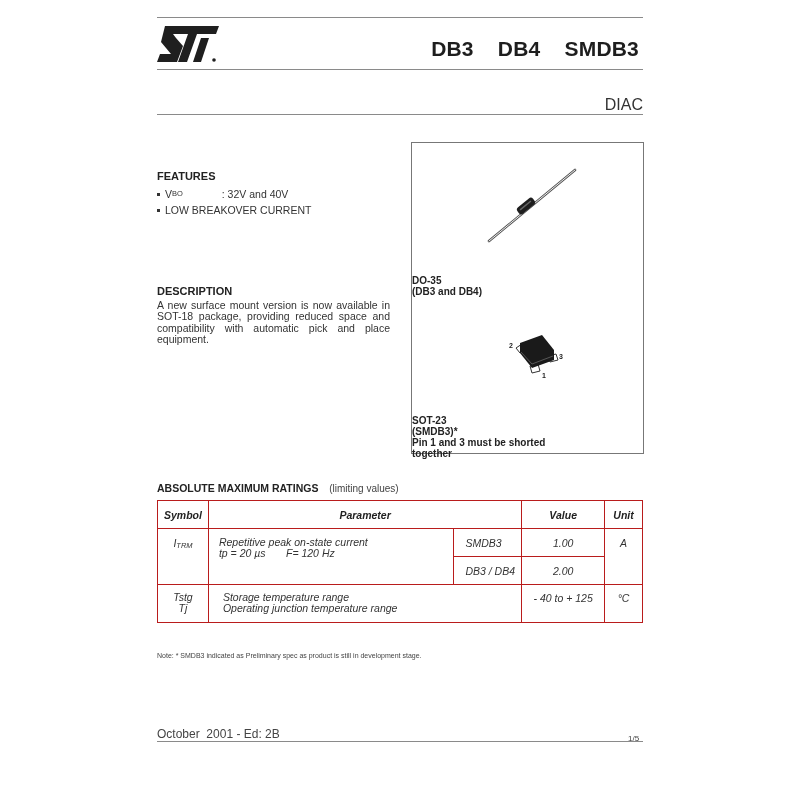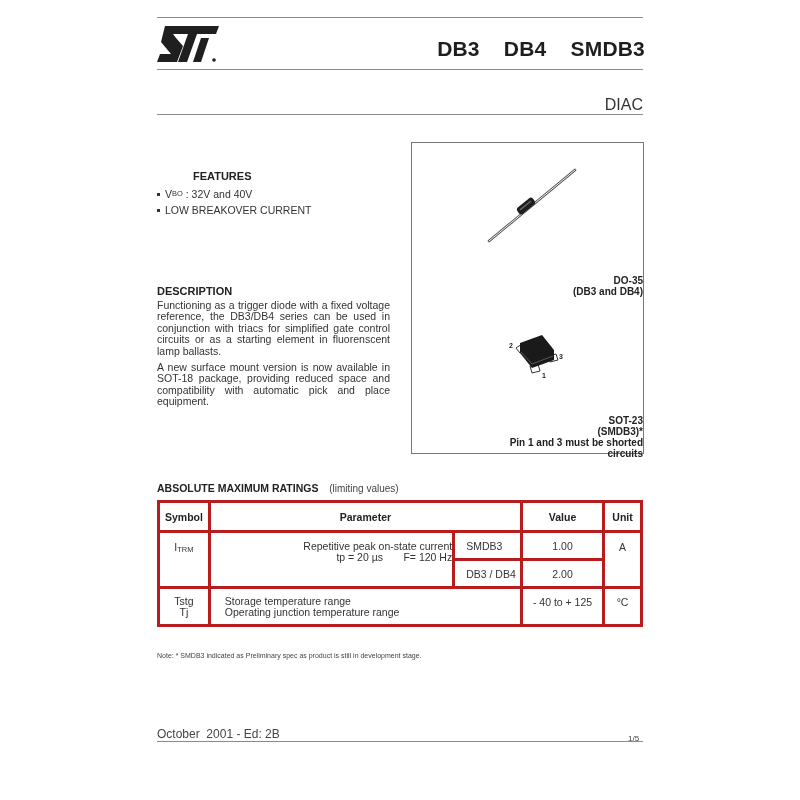--- a/index.html
+++ b/index.html
@@ -1,32 +1,32 @@
 <!DOCTYPE html>
 <html><head>
   <meta charset="utf-8">
   <style>
     html, body { margin: 0; padding: 0; background: #ffffff; }
     body { width: 800px; height: 800px; position: relative; overflow: hidden;
            font-family: "Liberation Sans", sans-serif; color: #222; }
     .abs { position: absolute; }
     .hr { position: absolute; left: 157px; width: 486px; height: 0; border-top: 1.5px solid #8a8a8a; }
-    .title { right: 155px; top: 37px; font-size: 21px; font-weight: bold; letter-spacing: 0.2px; color: #1e1e1e; word-spacing: 6px; }
+    .title { right: 161px; top: 37px; font-size: 21px; font-weight: bold; letter-spacing: 0.2px; color: #1e1e1e; word-spacing: 6px; }
     .subtitle { right: 157px; top: 96px; font-size: 16px; color: #333; }
     .section-h { font-size: 11px; font-weight: bold; color: #222; }
     .bullets { font-size: 10.5px; color: #333; line-height: 16px; }
     .bullets .b { display: flex; align-items: center; }
     .bullets .dot { width: 3px; height: 3px; background: #333; margin-right: 5px; display: inline-block; }
     .desc { font-size: 10.5px; color: #333; line-height: 11.4px; text-align: justify; width: 233px; }
     .desc p { margin: 0 0 5px 0; }
     .pkg-box { left: 411px; top: 142px; width: 231px; height: 310px; border: 1px solid #777; }
-    .pkg-cap { font-size: 10px; font-weight: bold; color: #222; text-align: right; line-height: 11px; width: 231px; left: 0; }
+    .pkg-cap { font-size: 10px; font-weight: bold; color: #222; text-align: left; line-height: 11px; width: 231px; left: 0; }
     table.ratings { border-collapse: collapse; position: absolute; left: 157px; top: 500px; width: 486px;
                     font-size: 10.5px; color: #333; }
-    table.ratings td, table.ratings th { border: 3px solid #b91c1c; padding: 0; }
+    table.ratings td, table.ratings th { border: 1px solid #b91c1c; padding: 0; font-style: italic; }
     table.ratings th { font-weight: bold; height: 27px; font-size: 10.5px; color: #222; }
     .c { text-align: center; }
     .sub { font-size: 7.5px; vertical-align: -1px; }
     .note { left: 157px; top: 652px; font-size: 7px; color: #444; }
     .footer-l { left: 157px; top: 727px; font-size: 12px; color: #444; }
     .footer-r { left: 628px; top: 724px; font-size: 8px; color: #444; margin-top: 10px; }
   </style>
 </head>
 <body>
 
@@ -38,37 +38,36 @@
   <svg width="68" height="40" viewBox="0 0 68 40">
     <path d="M8 2 L62 2 L59 10 L40 10 L30 38 L21 38 L31 10 L16 10 L19 14 L26 22 L20 38 L0 38 L3 30 L14 30 L9 24 L4 18 Z" fill="#1f1f1f"></path>
     <path d="M44 14 L52 14 L44 38 L36 38 Z" fill="#1f1f1f"></path>
     <circle cx="57" cy="36" r="1.8" fill="#1f1f1f"></circle>
   </svg>
 </div>
 
 <div class="abs title" style="white-space:pre;">DB3  DB4  SMDB3</div>
 <div class="abs subtitle">DIAC</div>
 
-<div class="abs section-h" style="left:157px; top:170px;margin-left:36px;">FEATURES</div>
+<div class="abs section-h" style="left:157px; top:170px;">FEATURES</div>
 <div class="abs bullets" style="left:157px; top:186px;">
   <div class="b">
     <span class="dot"></span>
     <span>V</span>
       <span class="sub">BO</span>
-      <span style="white-space:pre;"> : 32V and 40V</span>
+      <span style="white-space:pre;margin-left:36px;"> : 32V and 40V</span>
   </div>
   <div class="b">
     <span class="dot"></span>
     <span>LOW BREAKOVER CURRENT</span>
   </div>
 </div>
 
 <div class="abs section-h" style="left:157px; top:285px;">DESCRIPTION</div>
 <div class="abs desc" style="left:157px; top:300px;">
-  <p>Functioning as a trigger diode with a fixed voltage reference, the DB3/DB4 series can be used in conjunction with triacs for simplified gate control circuits or as a starting element in fluorenscent lamp ballasts.</p>
   <p>A new surface mount version is now available in SOT-18 package, providing reduced space and compatibility with automatic pick and place equipment.</p>
 </div>
 
 <div class="abs pkg-box">
 
   <svg class="abs" style="left:70px; top:20px;" width="100" height="85" viewBox="0 0 100 85">
     <line x1="7" y1="78" x2="93" y2="7" stroke="#555" stroke-width="2.6" stroke-linecap="round"></line>
     <line x1="7" y1="78" x2="93" y2="7" stroke="#eee" stroke-width="1" stroke-linecap="round"></line>
     <g transform="translate(44,43) rotate(-39.5)">
       <rect x="-10" y="-4" width="20" height="8" rx="3" fill="#1e1e1e"></rect>
@@ -91,21 +90,21 @@
     <path d="M18 17 L40 9 L52 24 L52 34 L30 42 L18 27 Z" fill="#1a1a1a"></path>
     <path d="M19 26 L30 38 L51 30" fill="none" stroke="#666" stroke-width="0.8"></path>
     <text x="7" y="22" font-size="7" font-weight="bold" fill="#222" font-family="Liberation Sans, sans-serif">2</text>
     <text x="57" y="33" font-size="7" font-weight="bold" fill="#222" font-family="Liberation Sans, sans-serif">3</text>
     <text x="40" y="52" font-size="7" font-weight="bold" fill="#222" font-family="Liberation Sans, sans-serif">1</text>
   </svg>
   <div class="abs pkg-cap" style="top:252px;margin-top:20px;">
     <div>SOT-23</div>
     <div>(SMDB3)*</div>
     <div>Pin 1 and 3 must be shorted</div>
-    <div>circuits</div>
+    <div>together</div>
   </div>
 </div>
 
 <div class="abs" style="left:157px; top:482px; font-size:10px;">
   <span class="section-h" style="font-size:10.5px;">ABSOLUTE MAXIMUM RATINGS</span>
   <span style="color:#444; margin-left:8px;">(limiting values)</span>
 </div>
 
 <table class="ratings">
   <colgroup>
@@ -119,21 +118,21 @@
       <tr>
     <th>Symbol</th>
     <th colspan="2">Parameter</th>
     <th>Value</th>
     <th>Unit</th>
   </tr>
   <tr style="height:28px;">
     <td rowspan="2" class="c" style="vertical-align:top; padding-top:8px;">
       <span>I</span><span class="sub">TRM</span>
     </td>
-    <td rowspan="2" style="vertical-align:top; padding:8px 0 0 10px; line-height:11px;text-align:right;">
+    <td rowspan="2" style="vertical-align:top; padding:8px 0 0 10px; line-height:11px;">
       <div>Repetitive peak on-state current</div>
       <div style="white-space:pre;">tp = 20 µs       F= 120 Hz</div>
     </td>
     <td style="padding-left:11px;">SMDB3</td>
     <td class="c">1.00</td>
     <td rowspan="2" class="c" style="vertical-align:top; padding-top:8px;">A</td>
   </tr>
   <tr style="height:28px;">
     <td style="padding-left:11px;">DB3 / DB4</td>
     <td class="c">2.00</td>

